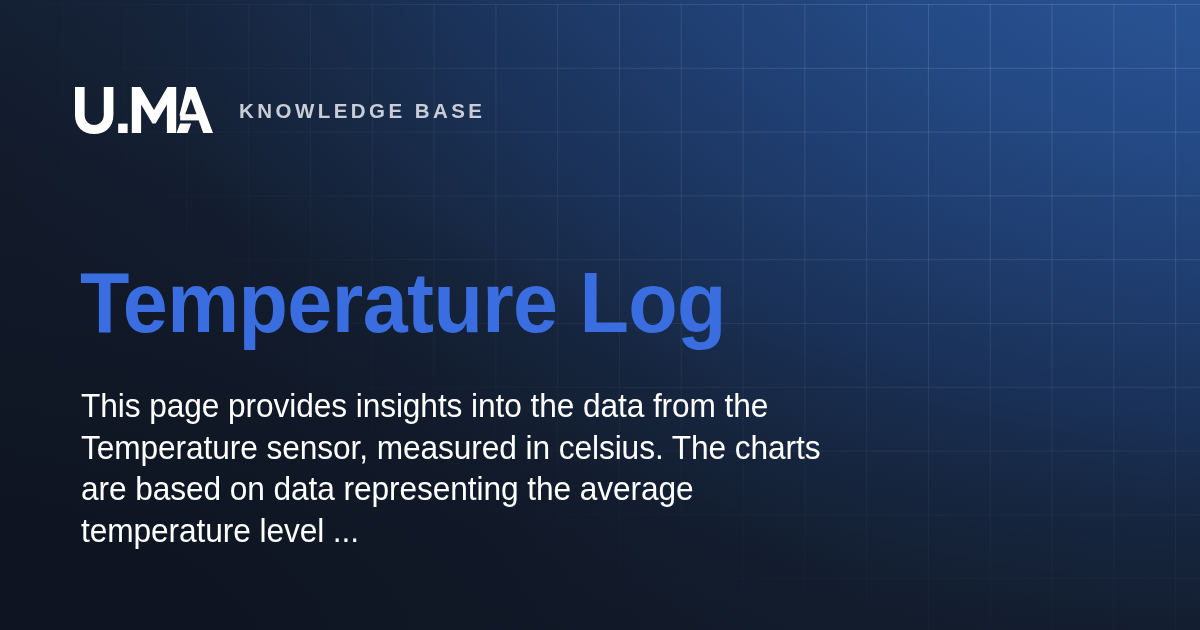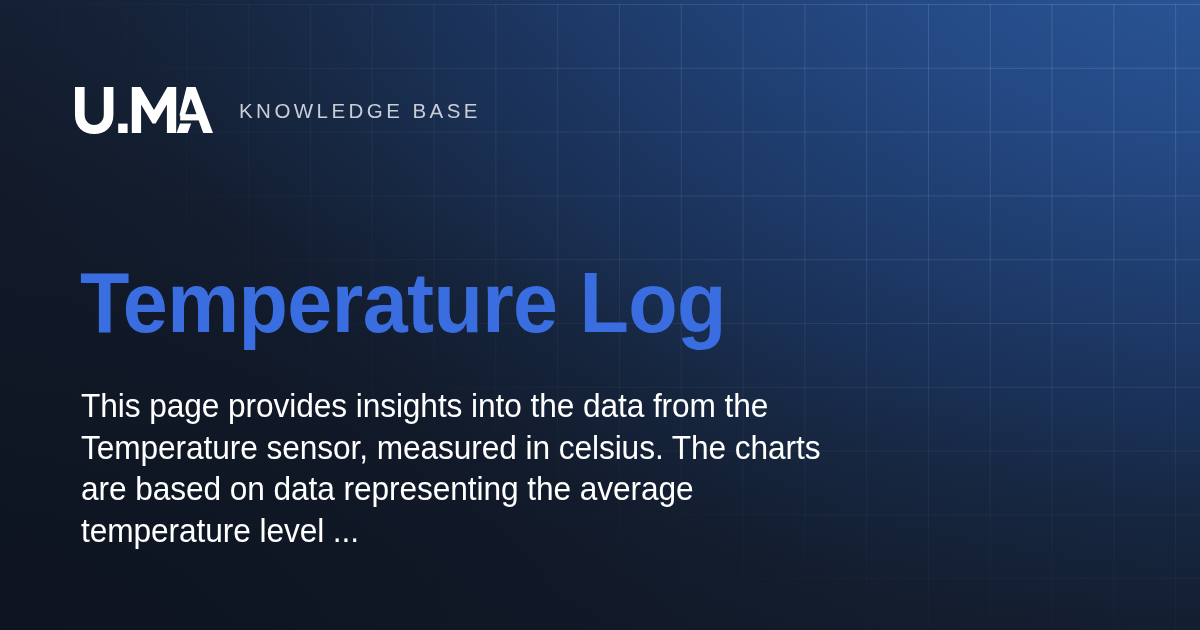--- a/index.html
+++ b/index.html
@@ -120,21 +120,21 @@
   }
   .brand-mark {
     display: block;
     width: 138px;
     height: 47px;
   }
   .brand-kicker {
     color: #c9cdd7;
     font-family: "Liberation Sans", sans-serif;
     font-size: 20.5px;
-    font-weight: 400;
+    font-weight: 700;
     letter-spacing: 3.45px;
     white-space: nowrap;
     line-height: 1;
     padding-top: 3px;
   }
 
   
   .headline {
     position: absolute;
     left: 80px;

